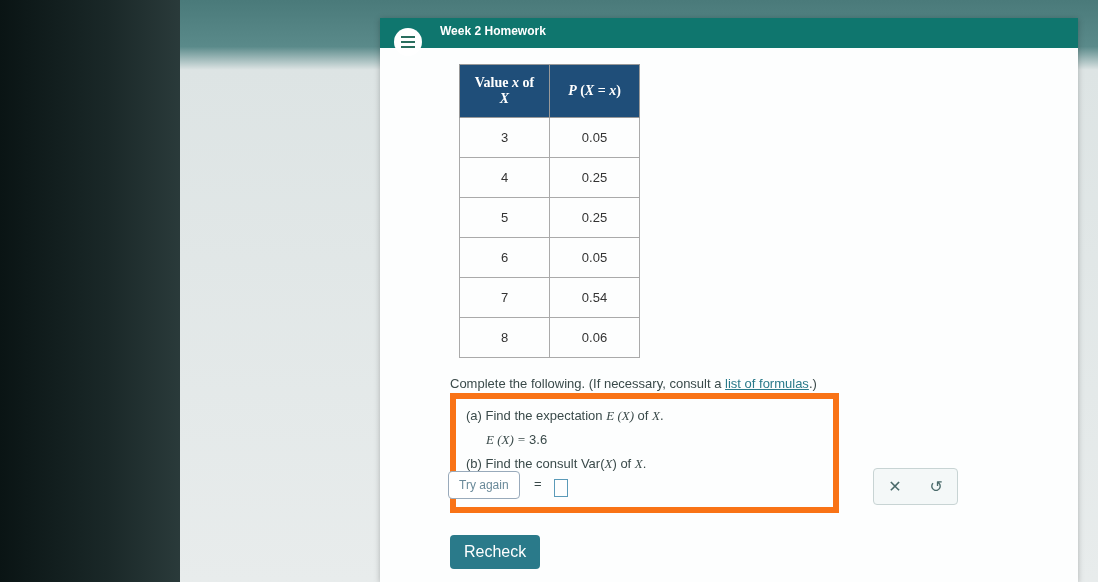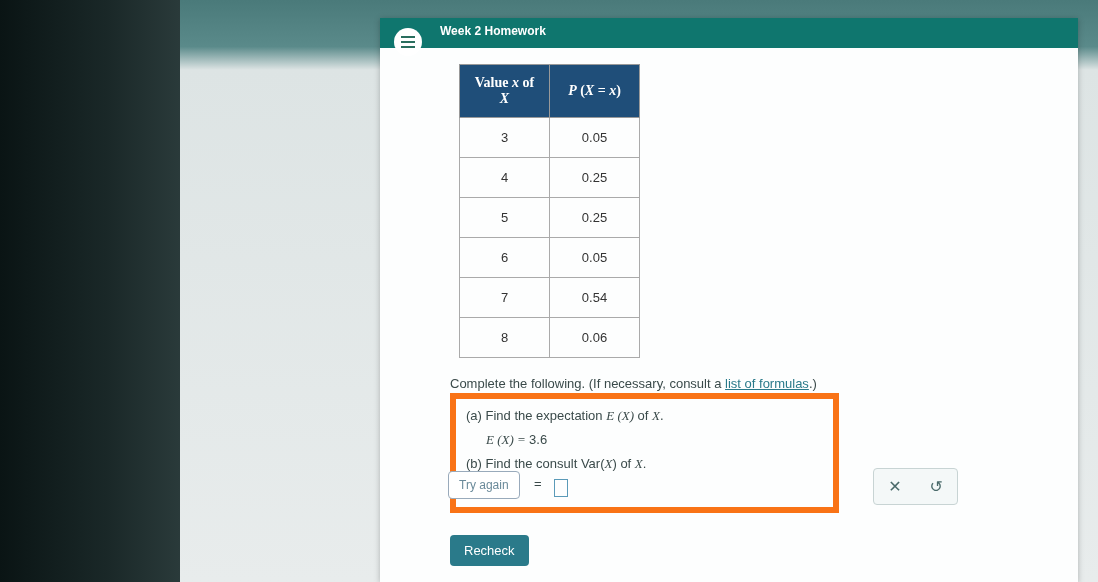--- a/index.html
+++ b/index.html
@@ -106,21 +106,21 @@
     vertical-align: middle;
     margin-left: 6px;
   }
   .recheck {
     margin-top: 22px;
     background: #2a7a8a;
     color: #fff;
     border: none;
     padding: 8px 14px;
     border-radius: 4px;
-    font-size: 13px;
+    font-size: 16px;
     cursor: pointer;
   }
   .sidebtns {
     position: absolute;
     right: 120px; top: 420px;
     background: #f4f8f8;
     border: 1px solid #c8d4d4;
     border-radius: 4px;
     padding: 8px 14px;
     display: flex; gap: 28px;

